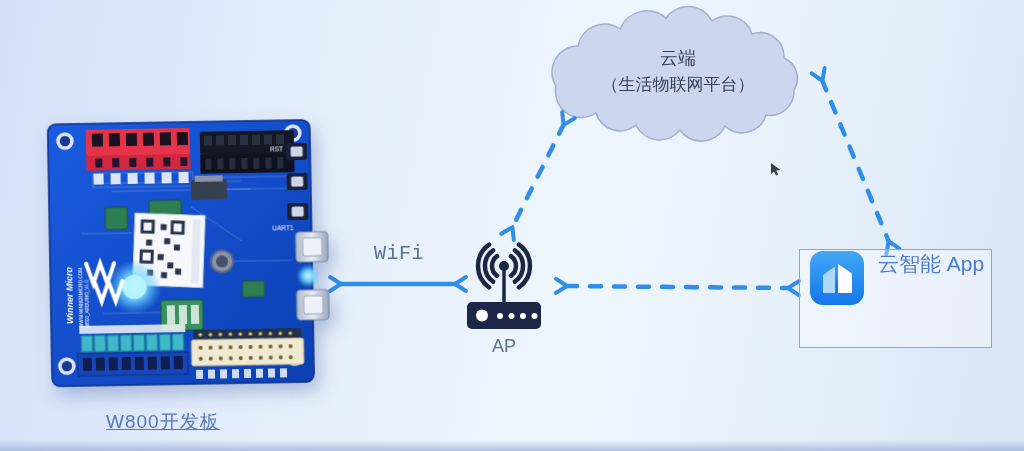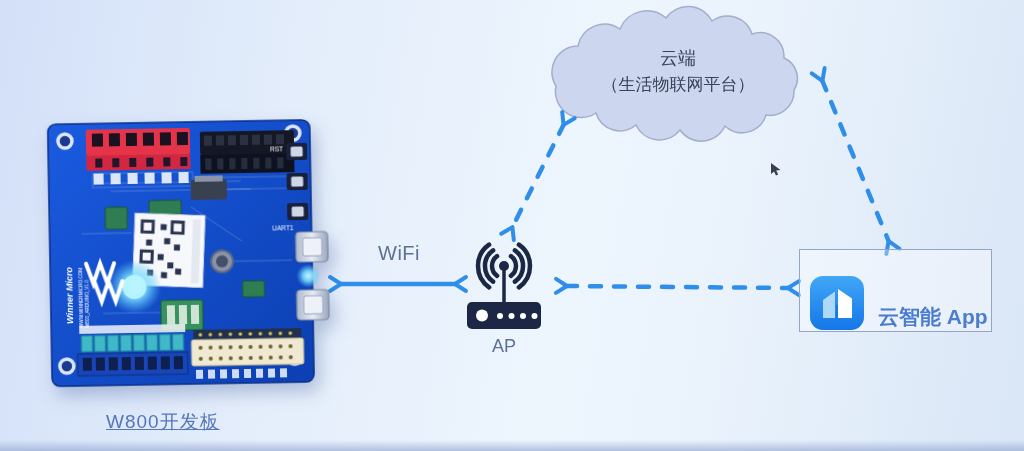--- a/index.html
+++ b/index.html
@@ -6,26 +6,26 @@
   body{
     width:1024px;height:451px;overflow:hidden;
     font-family:"Liberation Sans",sans-serif;
     position:relative;
     background:linear-gradient(100deg,#d3e0f8 0%,#e4eefb 30%,#edf5fd 55%,#eaf3fc 70%,#e0ebf9 88%,#d9e6f6 100%);
   }
   .abs{position:absolute;}
   #stage{position:relative;width:1024px;height:451px;}
   .layer{position:absolute;left:0;top:0;pointer-events:none;}
   .side-label{color:#5c7293;font-size:20px;letter-spacing:.5px;}
-  #wifi-label{left:336px;top:242px;width:126px;text-align:center;}
+  #wifi-label{left:336px;top:242px;width:126px;text-align:center;font-family:Liberation Mono, monospace;}
   #board-label{left:106px;top:409px;font-size:19px;color:#5577b8;letter-spacing:1px;text-decoration:underline;}
   #app-box{
-    left:799px;top:249px;width:193px;height:83px;
+    left:799px;top:249px;width:193px;height:99px;
     border:1.5px solid #93a5c9;background:rgba(255,255,255,.35);
-    display:flex;align-items:flex-end;box-sizing:border-box;font-weight:bold;
+    display:flex;align-items:flex-start;box-sizing:border-box;
   }
   #app-box .app-label{margin-left:13px;font-size:21px;color:#4a7dd0;}
   #app-icon{margin-left:9px;flex:0 0 auto;}
   #board-svg{left:42px;top:112px;transform:rotate(-1deg);
     filter:drop-shadow(5px 9px 9px rgba(40,70,140,.30));}
   #cloud-svg{left:528px;top:2px;}
   #ap-svg{left:447px;top:226px;}
   #cursor-svg{left:770px;top:162px;}
   #bottom-fade{left:0;bottom:0;width:1024px;height:11px;
     background:linear-gradient(to bottom,rgba(160,180,220,0),rgba(146,166,206,.65));}

